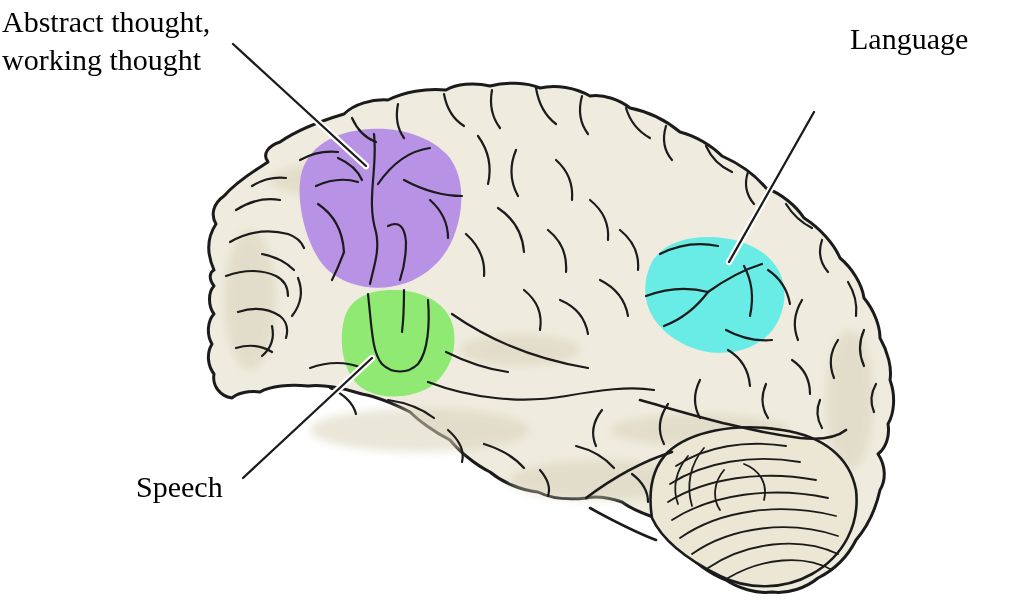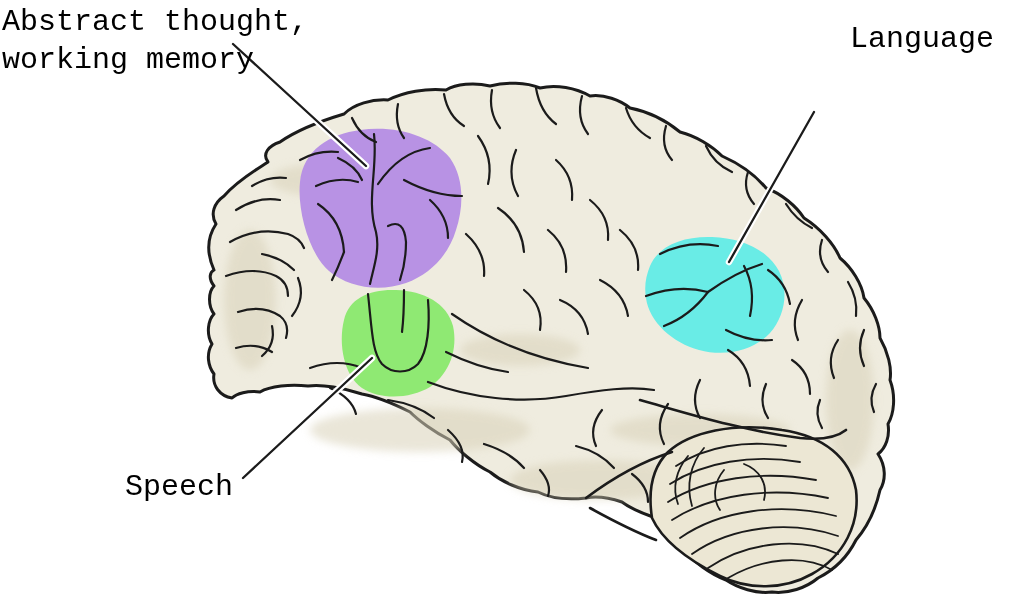--- a/index.html
+++ b/index.html
@@ -1,27 +1,27 @@
 <!DOCTYPE html>
 <html><head>
 <meta charset="utf-8">
 <style>
   html,body{margin:0;padding:0;background:#ffffff;}
   #canvas{
     position:relative;width:1024px;height:604px;background:#ffffff;
-    overflow:hidden;font-family:Liberation Mono, monospace;
+    overflow:hidden;font-family:Liberation Serif, serif;
   }
   #brain-svg{position:absolute;left:0;top:0;}
   .fig-label{
     position:absolute;color:#000;font-size:30px;line-height:38px;
     white-space:nowrap;letter-spacing:0px;
   }
   #label-abstract{left:2px;top:3px;}
   #label-language{left:819px;top:20px;margin-left:31px;}
-  #label-speech{left:125px;top:468px;}
+  #label-speech{left:136px;top:468px;}
 </style>
 </head>
 <body>
 
 <div id="canvas">
 
   <svg id="brain-svg" width="1024" height="604" viewBox="0 0 1024 604">
     <defs>
       <filter id="soft" x="-40%" y="-40%" width="180%" height="180%">
         <feGaussianBlur stdDeviation="4"></feGaussianBlur>
@@ -194,21 +194,21 @@
       <g stroke="#1b1b1b" stroke-width="2.3">
         <path d="M233,44 L366,166"></path>
         <path d="M814,112 L729,262"></path>
         <path d="M243,478 L372,358"></path>
       </g>
     </g>
   </svg>
 
   <div class="fig-label" id="label-abstract">
     <div>Abstract thought,</div>
-    <div>working memory</div>
+    <div>working thought</div>
   </div>
 
   <div class="fig-label" id="label-language">
     <div>Language</div>
   </div>
 
   <div class="fig-label" id="label-speech">
     <div>Speech</div>
   </div>
 

